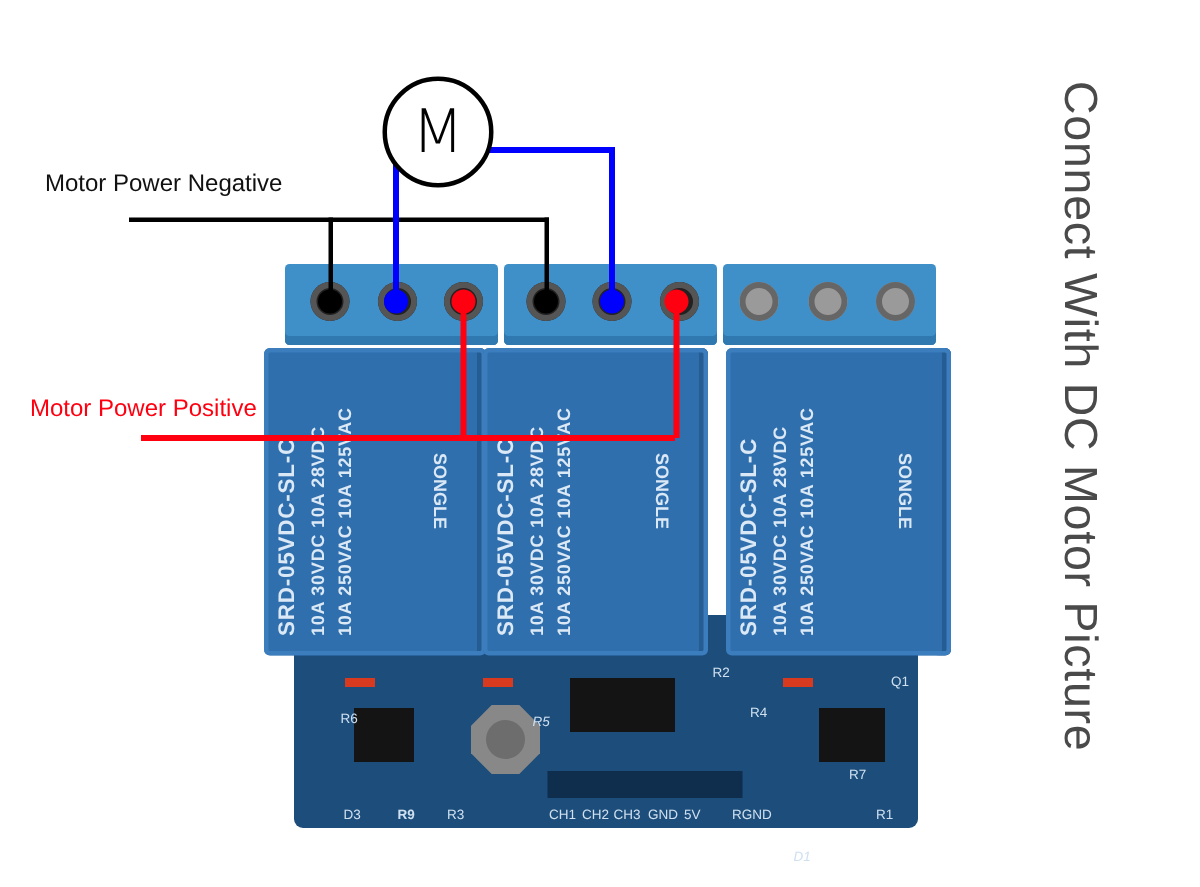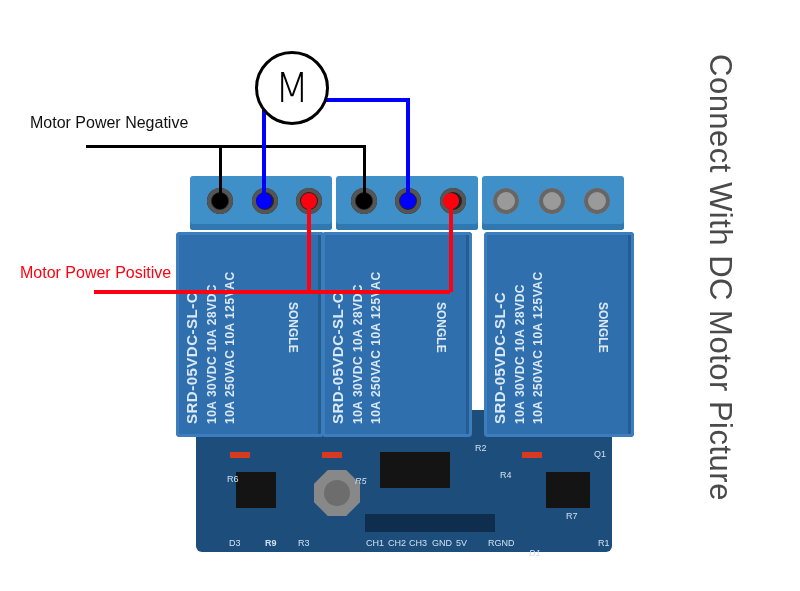--- a/index.html
+++ b/index.html
@@ -96,23 +96,23 @@
 <div class="pin-label" style="left:366px;top:538px;">CH1</div>
 <div class="pin-label" style="left:388px;top:538px;">CH2</div>
 <div class="pin-label" style="left:409px;top:538px;">CH3</div>
 <div class="pin-label" style="left:432px;top:538px;">GND</div>
 <div class="pin-label" style="left:456px;top:538px;">5V</div>
 <div class="pin-label" style="left:472px;top:538px;margin-left:16px;">RGND</div>
 
 <div class="pin-label" style="left:229px;top:538px;">D3</div>
 <div class="pin-label" style="left:265px;top:538px;font-weight:bold;">R9</div>
 <div class="pin-label" style="left:298px;top:538px;">R3</div>
-<div class="pin-label" style="left:529px;top:548px;font-style:italic;">D1</div>
+<div class="pin-label" style="left:529px;top:566px;font-style:italic;">D1</div>
 <div class="pin-label" style="left:566px;top:511px;">R7</div>
-<div class="pin-label" style="left:598px;top:538px;">R1</div>
+<div class="pin-label" style="left:584px;top:538px;">R1</div>
 <div class="pin-label" style="left:206px;top:474px;margin-left:21px;">R6</div>
 <div class="pin-label" style="left:475px;top:443px;">R2</div>
 <div class="pin-label" style="left:500px;top:470px;">R4</div>
 <div class="pin-label" style="left:566px;top:449px;margin-left:28px;">Q1</div>
 <div class="pin-label" style="left:355px;top:476px;font-style:italic;">R5</div>
 
 <div class="wire" style="left:86px;top:145px;width:280px;height:3px;background:#000;"></div>
 <div class="wire" style="left:219px;top:145px;width:3px;height:56px;background:#000;"></div>
 <div class="wire" style="left:363px;top:145px;width:3px;height:56px;background:#000;"></div>
 

